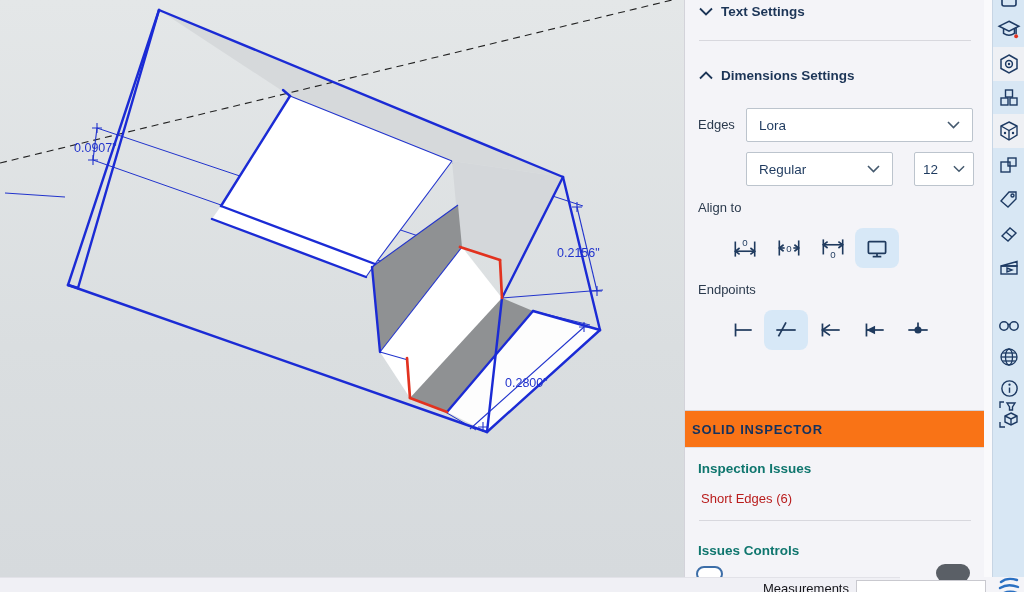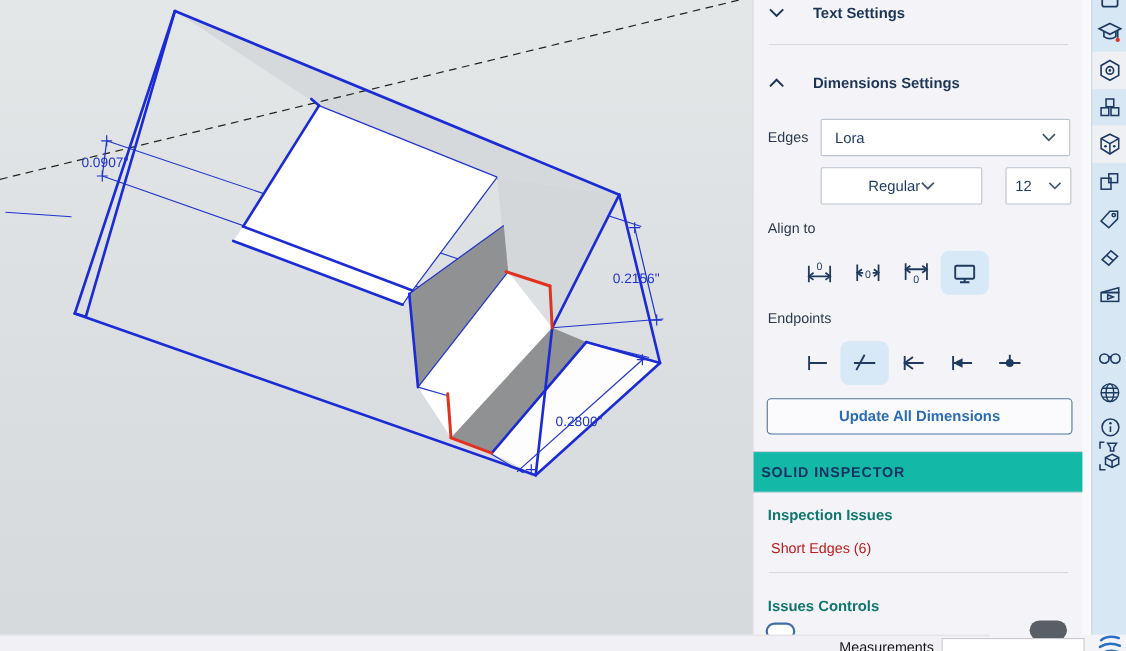--- a/index.html
+++ b/index.html
@@ -8,38 +8,38 @@
   #app { position:relative; width:1024px; height:592px; }
 
   
   #viewport { position:absolute; left:0; top:0; width:684px; height:577px;
               background:linear-gradient(180deg,#e4e7e8 0%,#dadee0 60%,#d6dadd 100%); }
   #viewport svg { display:block; }
 
   
   #panel { position:absolute; left:684px; top:0; width:300px; height:577px;
            background:#f4f4f8; border-left:1px solid #d3d3da; }
-  .hdr-row { position:absolute; left:14px; display:flex; align-items:center; gap:26px;
+  .hdr-row { position:absolute; left:14px; display:flex; align-items:center; gap:8px;
              color:#1c3557; font-size:13.5px; font-weight:600; }
   .divider { position:absolute; left:14px; width:272px; height:1px; background:#d8d8de; }
   .lbl { position:absolute; color:#2b3a4d; font-size:13px; }
   .blbl { position:absolute; color:#0f766e; font-size:13.5px; font-weight:700; }
   .dd { position:absolute; background:#fff; border:1px solid #bcc4cd; border-radius:2px;
         display:flex; align-items:center; justify-content:space-between;
         padding:0 12px; color:#1e3a5f; font-size:13.5px; cursor:pointer; }
   .chip-row { position:absolute; display:flex; }
   .chip { width:44px; height:40px; display:flex; align-items:center; justify-content:center;
           border-radius:8px; }
   .chip.sel { background:#d7e8f7; }
   #update-btn { position:absolute; left:12px; top:362px; width:278px; height:33px;
                 background:#fbfbfd; border:1px solid #4f749b; border-radius:4px;
                 color:#2b6cb3; font-size:13.5px; font-weight:600;
                 font-family:"Liberation Sans",sans-serif; cursor:pointer; }
   #si-band { position:absolute; left:0; top:410px; width:300px; height:38px;
-             background:#14b8a6; border-top:1px solid #d2d2d8; border-bottom:1px solid #dddde2;
+             background:#f97316; border-top:1px solid #d2d2d8; border-bottom:1px solid #dddde2;
              display:flex; align-items:center; }
   #si-band span { margin-left:7px; color:#14325f; font-size:13px; font-weight:700;
                   letter-spacing:0.8px; }
   .toggle { position:absolute; border-radius:9px; }
   #scrollbar { position:absolute; left:302px; top:433px; width:5px; height:134px;
                background:#b5b5bb; border-radius:3px; }
   #gutter { position:absolute; left:984px; top:0; width:8px; height:577px; background:#fafafc; }
 
   
   #toolbar { position:absolute; left:992px; top:0; width:32px; height:577px;
@@ -164,21 +164,21 @@
 
     <span class="lbl" style="left:13px; top:117px;">Edges</span>
 
     <div class="dd" style="left:61px; top:108px; width:227px; height:34px;">
       <span>Lora</span>
       <svg width="13" height="8" viewBox="0 0 13 8">
         <polyline points="1,1 6.5,6.5 12,1" fill="none" stroke="#44596e" stroke-width="1.6"></polyline>
         </svg>
     </div>
 
-    <div class="dd" style="left:61px; top:152px; width:147px; height:34px;justify-content:center;">
+    <div class="dd" style="left:61px; top:152px; width:147px; height:34px;">
       <span>Regular</span>
       <svg width="13" height="8" viewBox="0 0 13 8">
         <polyline points="1,1 6.5,6.5 12,1" fill="none" stroke="#44596e" stroke-width="1.6"></polyline>
         </svg>
     </div>
 
     <div class="dd" style="left:229px; top:152px; width:60px; height:34px; padding:16px 8px;">
       <span>12</span>
       <svg width="12" height="8" viewBox="0 0 13 8">
         <polyline points="1,1 6.5,6.5 12,1" fill="none" stroke="#44596e" stroke-width="1.6"></polyline>
@@ -274,21 +274,20 @@
         <svg width="28" height="28" viewBox="0 0 26 26">
           <g stroke="#1f3a5e" stroke-width="1.6" fill="none">
             <line x1="4" y1="13" x2="22" y2="13"></line>
               <line x1="13" y1="6" x2="13" y2="13"></line>
             </g>
           <circle cx="13" cy="13" r="3.3" fill="#1f3a5e"></circle>
         </svg>
       </div>
     </div>
 
-    <button id="update-btn">Update All Dimensions</button>
 
     <div id="si-band">
       <span>SOLID INSPECTOR</span>
     </div>
 
     <span class="blbl" style="left:13px; top:461px;">Inspection Issues</span>
     <span class="lbl" style="left:16px; top:491px; color:#b91c1c;">Short Edges (6)</span>
 
     <div class="divider" style="top:520px;"></div>
 

